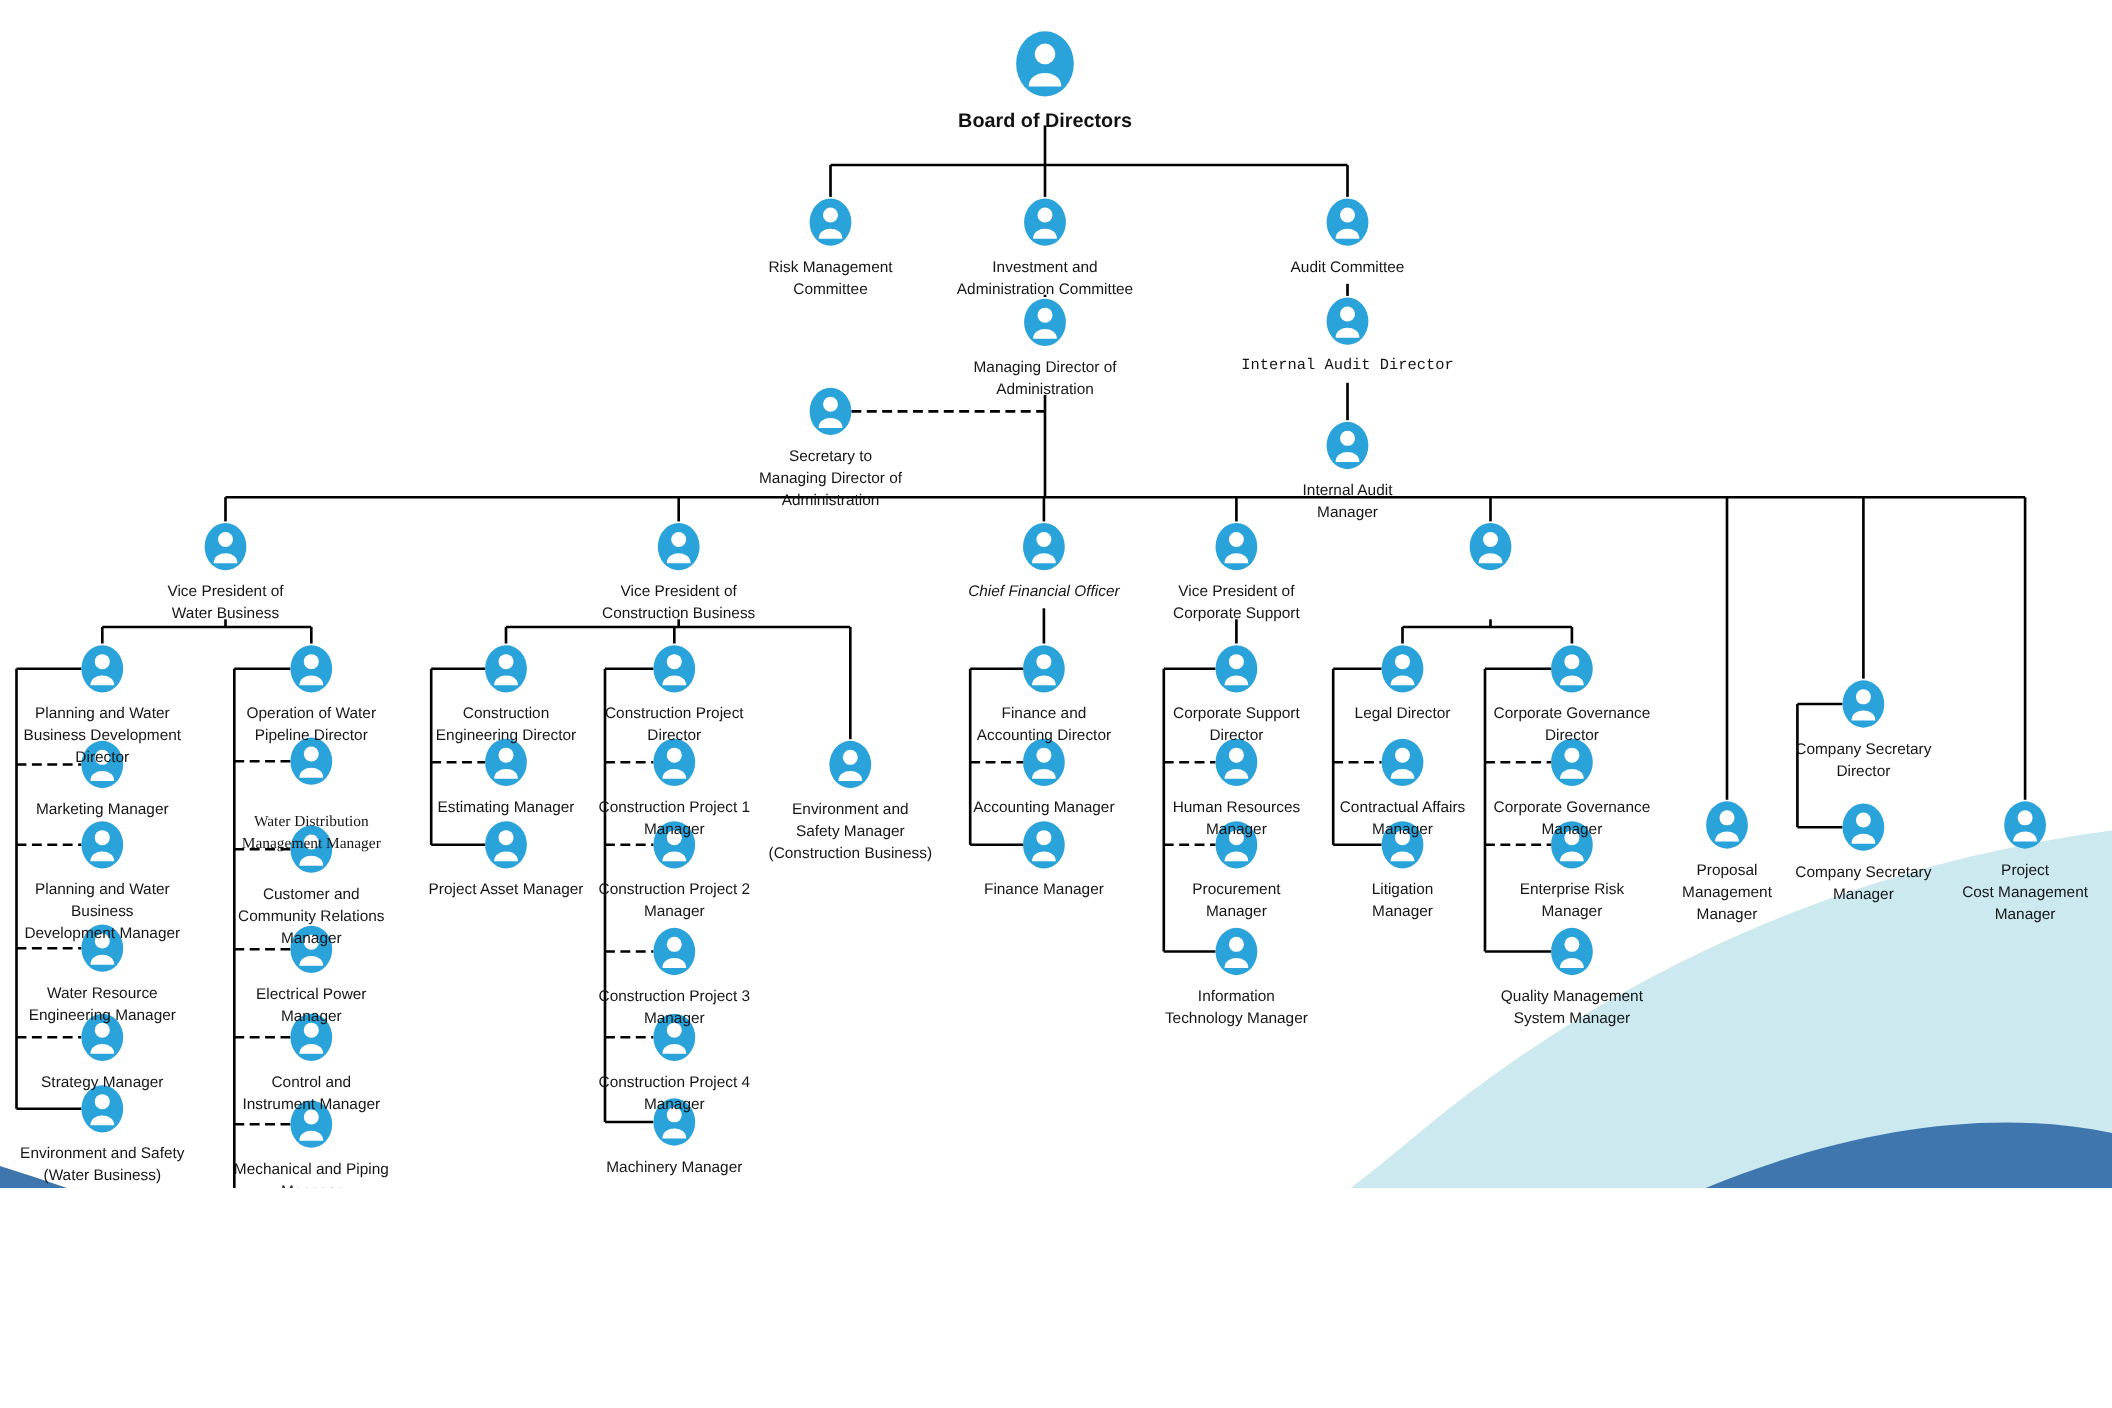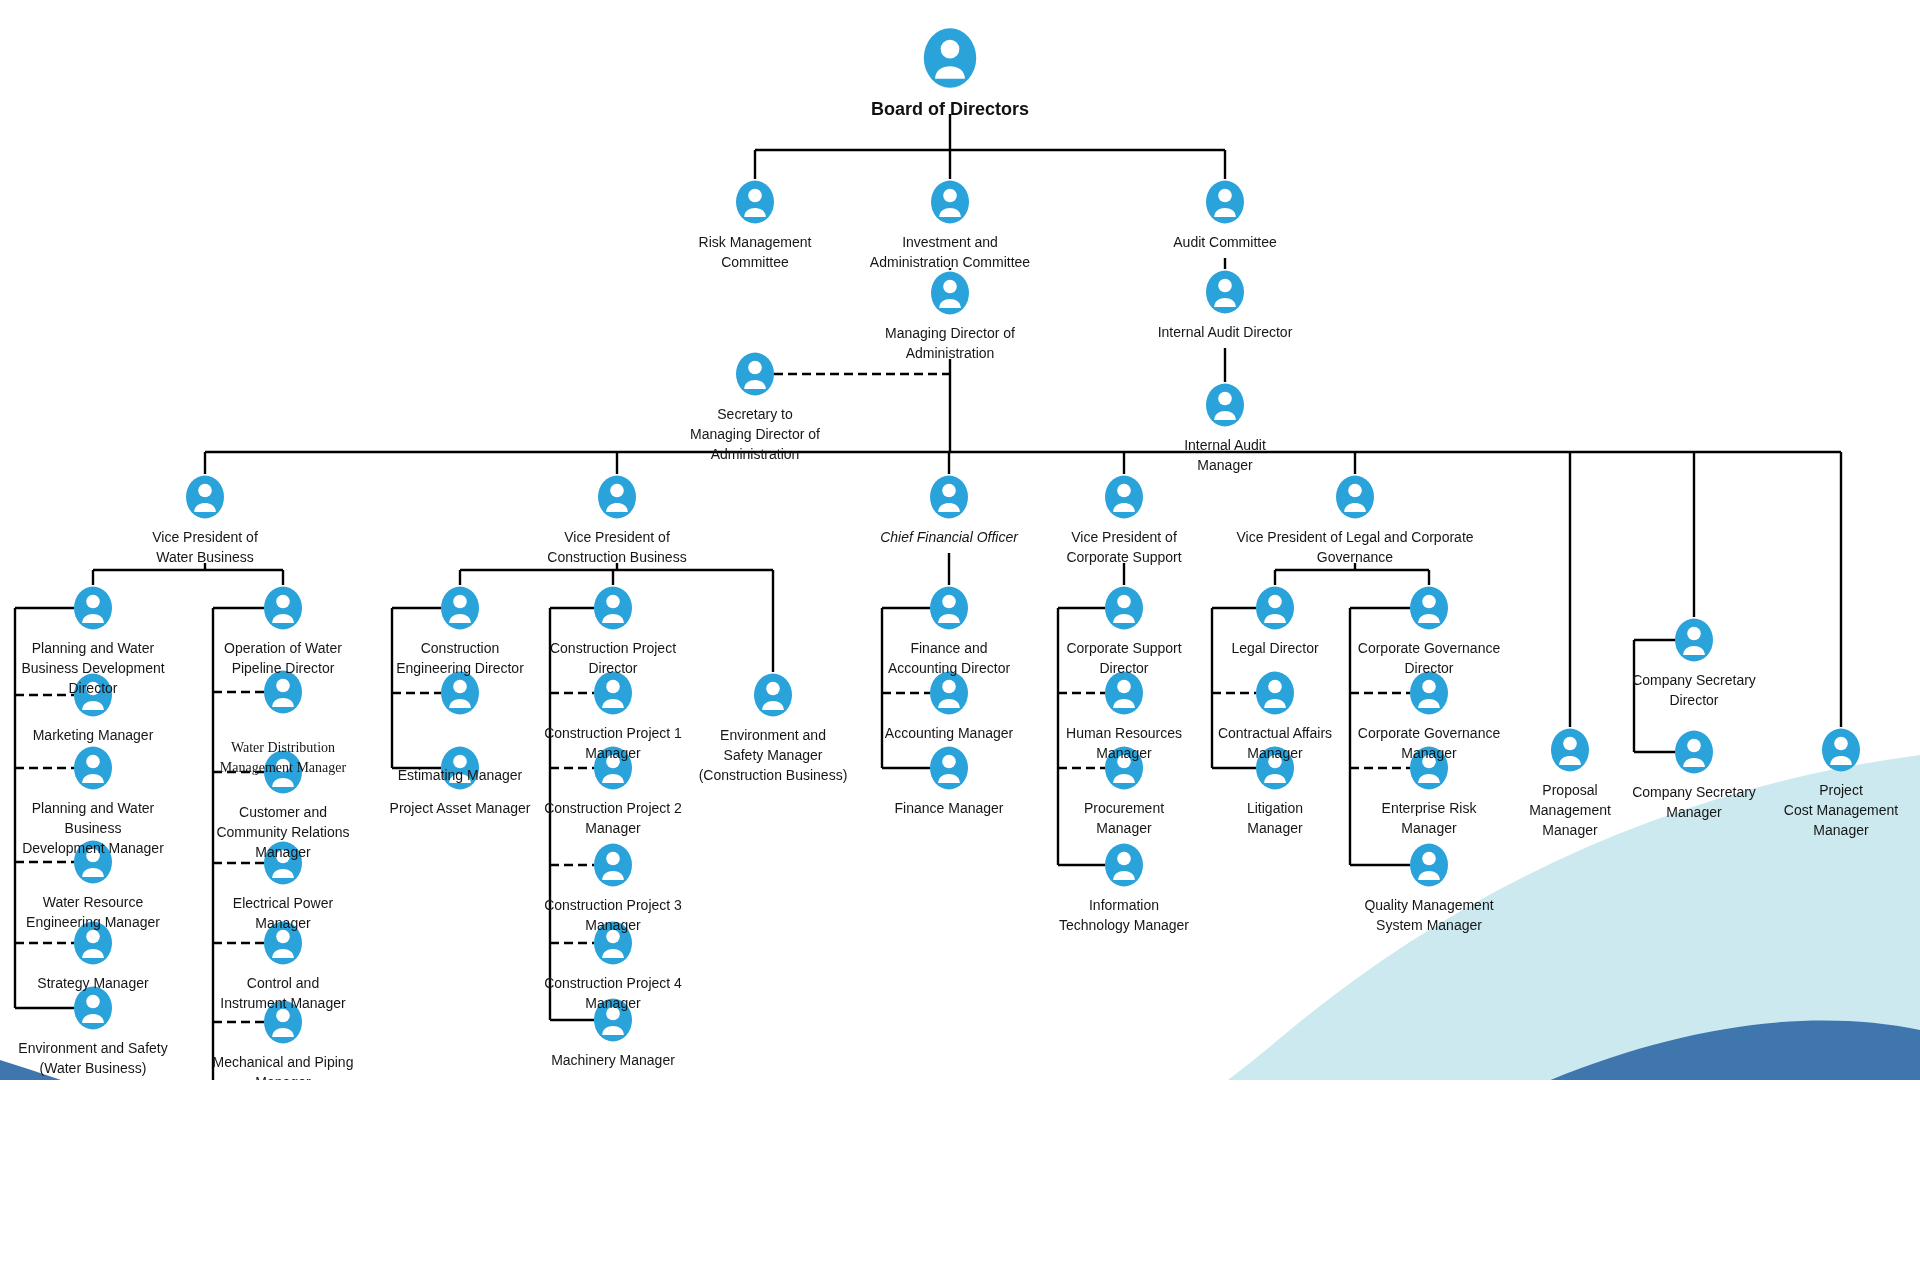--- a/index.html
+++ b/index.html
@@ -386,32 +386,30 @@
       <div class="lbl" style="left: 755px; top: 232px;">Risk Management
 Committee</div>
       <div class="lbl" style="left: 950px; top: 232px;">Investment and
 Administration Committee</div>
       <div class="lbl" style="left: 1225px; top: 232px;">Audit Committee</div>
       <div class="lbl" style="left: 950px; top: 323px;">Managing Director of
 Administration</div>
       <div class="lbl" style="left: 755px; top: 404px;">Secretary to
 Managing Director of
 Administration</div>
-      <div class="lbl" style="left: 1225px; top: 322px;">Internal Audit Director</div>
+      <div class="lbl" style="left: 1225px; top: 322px; font-family: Liberation Mono, monospace;">Internal Audit Director</div>
       <div class="lbl" style="left: 1225px; top: 435px;">Internal Audit
 Manager</div>
       <div class="lbl" style="left: 205px; top: 527px;">Vice President of
 Water Business</div>
       <div class="lbl" style="left: 617px; top: 527px;">Vice President of
 Construction Business</div>
       <div class="lbl" style="left: 949px; top: 527px; font-style: italic;">Chief Financial Officer</div>
       <div class="lbl" style="left: 1124px; top: 527px;">Vice President of
 Corporate Support</div>
-      <div class="lbl" style="left: 1355px; top: 527px;">Vice President of Legal and Corporate
-Governance</div>
       <div class="lbl" style="left: 93px; top: 638px;">Planning and Water
 Business Development
 Director</div>
       <div class="lbl" style="left: 283px; top: 638px;">Operation of Water
 Pipeline Director</div>
       <div class="lbl" style="left: 460px; top: 638px;">Construction
 Engineering Director</div>
       <div class="lbl" style="left: 613px; top: 638px;">Construction Project
 Director</div>
       <div class="lbl" style="left: 773px; top: 725px;">Environment and
@@ -449,21 +447,21 @@
 Community Relations
 Manager</div>
       <div class="lbl" style="left: 283px; top: 893px;">Electrical Power
 Manager</div>
       <div class="lbl" style="left: 283px; top: 973px;">Control and
 Instrument Manager</div>
       <div class="lbl" style="left: 283px; top: 1052px;">Mechanical and Piping
 Manager</div>
       <div class="lbl" style="left: 283px; top: 1133px;">Administration
 Manager</div>
-      <div class="lbl" style="left: 460px; top: 723px; margin-top: 42px;">Estimating Manager</div>
+      <div class="lbl" style="left: 460px; top: 723px;">Estimating Manager</div>
       <div class="lbl" style="left: 460px; top: 798px;">Project Asset Manager</div>
       <div class="lbl" style="left: 613px; top: 723px;">Construction Project 1
 Manager</div>
       <div class="lbl" style="left: 613px; top: 798px;">Construction Project 2
 Manager</div>
       <div class="lbl" style="left: 613px; top: 895px;">Construction Project 3
 Manager</div>
       <div class="lbl" style="left: 613px; top: 973px;">Construction Project 4
 Manager</div>
       <div class="lbl" style="left: 613px; top: 1050px;">Machinery Manager</div>

